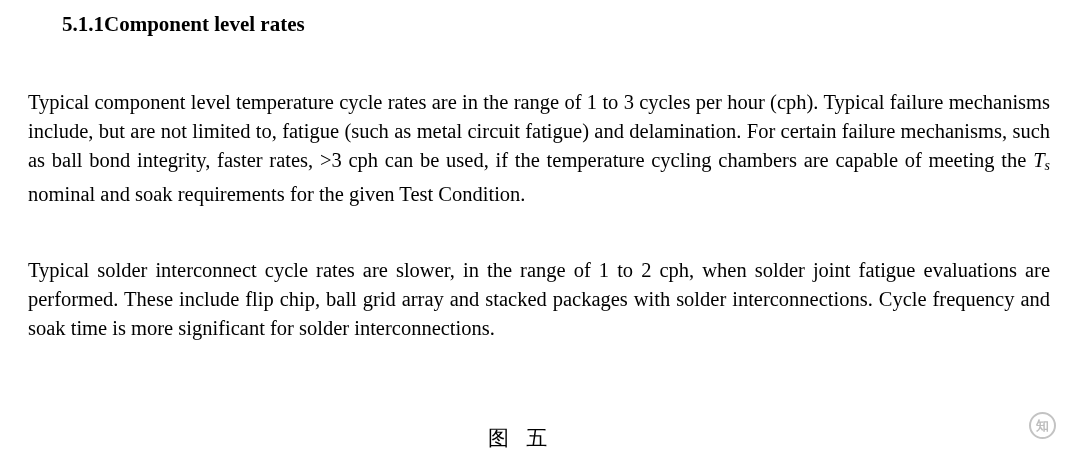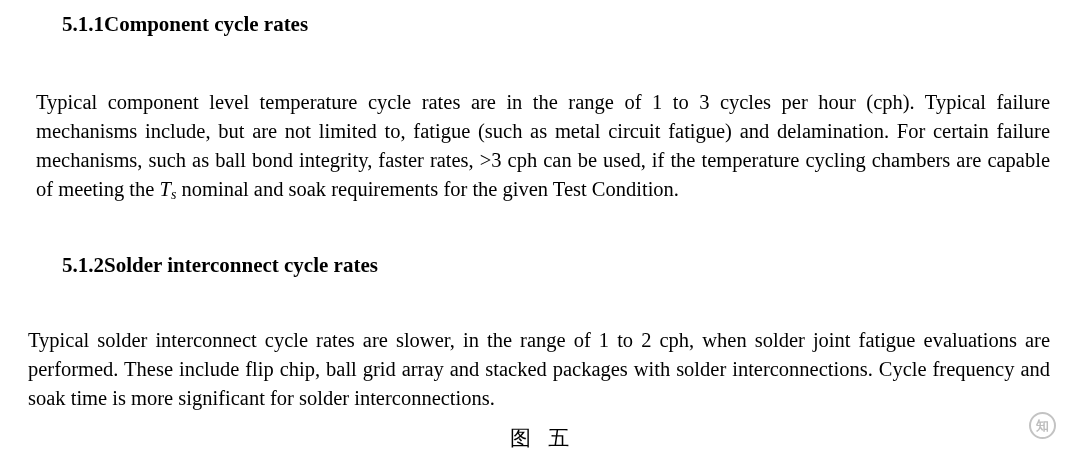--- a/index.html
+++ b/index.html
@@ -38,39 +38,38 @@
     font-family: "Liberation Serif", serif;
     font-size: 20.5px;
     line-height: 29px;
     text-align: justify;
     text-justify: inter-word;
     margin: 0;
     hyphens: none;
   }
   #par-1 {
     margin-top: 50px;
-    margin-left: 8px;
   }
   #heading-2 {
     margin-top: 42px;
   }
   #par-2 {
     margin-top: 47px;
   }
   .italic-sub {
     font-style: italic;
   }
   .italic-sub sub {
     font-size: 0.68em;
     font-style: italic;
     vertical-align: -0.25em;
   }
   .figure-caption {
     position: absolute;
-    left: 510px;
+    left: 488px;
     top: 424px;
     font-family: "Liberation Serif", serif;
     font-size: 21px;
     letter-spacing: 6px;
     color: #000000;
   }
   .watermark {
     position: absolute;
     right: 24px;
     top: 412px;
@@ -95,28 +94,25 @@
     font-weight: bold;
     font-family: "Liberation Sans", sans-serif;
   }
 </style>
 </head>
 <body>
 
 <div class="page">
 
   <h2 class="section-heading" id="heading-1">
-    <span class="num">5.1.1</span><span>Component cycle rates</span>
+    <span class="num">5.1.1</span><span>Component level rates</span>
   </h2>
 
   <p class="body-par" id="par-1"><span>Typical component level temperature cycle rates are in the range of 1 to 3 cycles per hour (cph).  Typical failure mechanisms include, but are not limited to, fatigue (such as metal circuit fatigue) and delamination.   For certain failure mechanisms, such as ball bond integrity, faster rates, &gt;3 cph can be used, if the temperature cycling chambers are capable of meeting the </span><span class="italic-sub"><span>T</span><sub>s</sub></span><span> nominal and soak requirements for the given Test Condition.</span></p>
 
-  <h2 class="section-heading" id="heading-2">
-    <span class="num">5.1.2</span><span>Solder interconnect cycle rates</span>
-  </h2>
 
   <p class="body-par" id="par-2">Typical solder interconnect cycle rates are slower, in the range of 1 to 2 cph, when solder joint fatigue evaluations are performed.  These include flip chip, ball grid array and stacked packages with solder interconnections.   Cycle frequency and soak time is more significant for solder interconnections.</p>
 
   <div class="figure-caption">图 五</div>
 
   <div class="watermark">
     <span class="logo">知</span>
   </div>
 
 </div>

